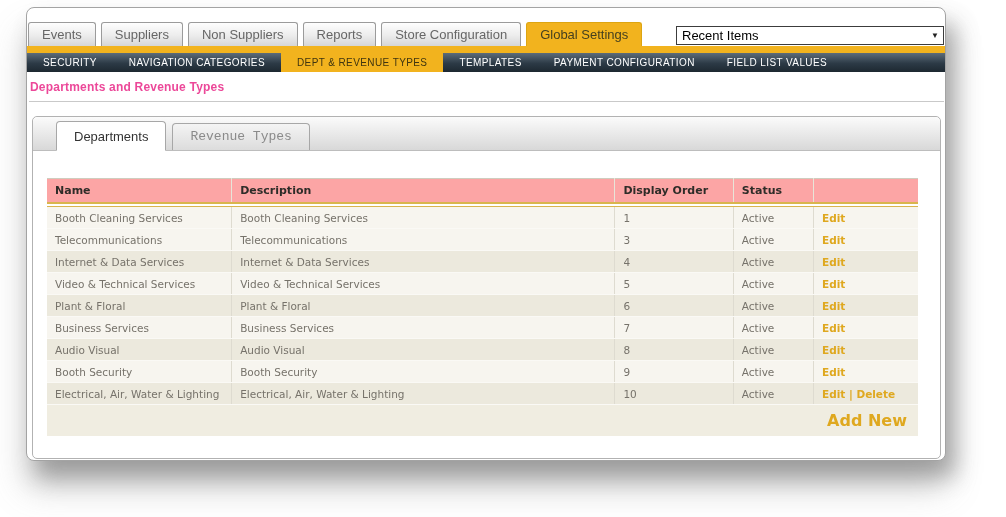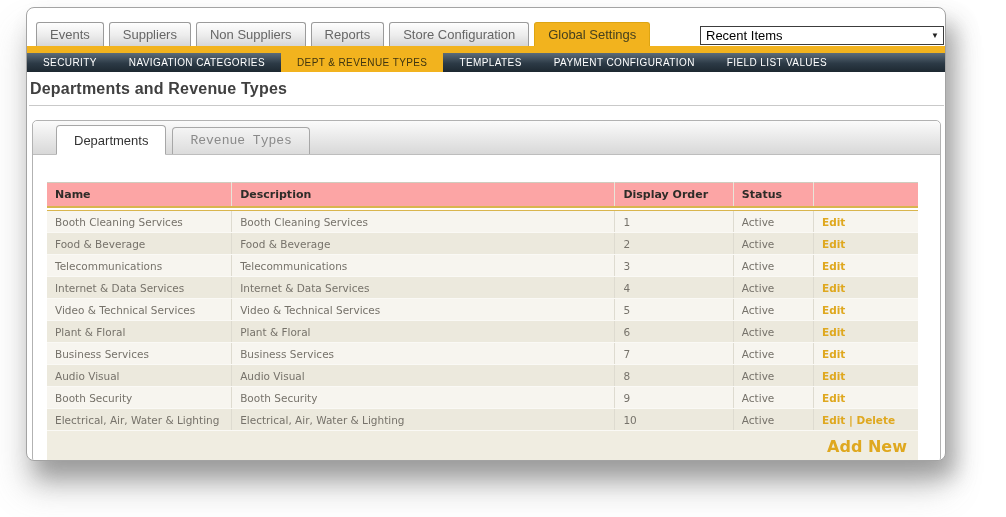--- a/index.html
+++ b/index.html
@@ -11,54 +11,54 @@
   }
   .window {
     position:absolute; left:26px; top:7px; width:918px; height:452px;
     background:#fff;
     border:1px solid #a3a3a3;
     border-radius:8px;
     box-shadow: 10px 16px 22px rgba(90,90,90,0.45), 0 26px 34px rgba(120,120,120,0.35);
     overflow:hidden;
   }
   
-  .tabs-row { position:relative; height:24px; margin-top:14px; padding-left:9px; white-space:nowrap; }
+  .tabs-row { position:relative; height:24px; margin-top:14px; padding-left:1px; white-space:nowrap; }
   .tab {
     display:inline-block; box-sizing:border-box; height:24px; line-height:23px;
     padding:0 13px; margin-right:5px; vertical-align:bottom;
     background:linear-gradient(#fefefe,#ececec 55%,#d6d6d6);
     border:1px solid #9b9b9b; border-bottom:none;
     border-radius:3px 3px 0 0;
     font-size:13px; color:#666; cursor:pointer;
   }
   .tab.active {
     background:#F2B31E; border-color:#dda512; color:#45401f;
   }
   .recent-select {
-    position:absolute; right:1px; top:4px; width:244px; height:19px; box-sizing:border-box;
+    position:absolute; right:1px; top:4px; width:268px; height:19px; box-sizing:border-box;
     border:1px solid #3c3c3c; background:#fff; color:#000;
     font-size:13px; line-height:17px; padding:0 16px 0 5px; cursor:pointer;
   }
   .recent-select .arrow {
     position:absolute; right:4px; top:4px; font-size:8px; color:#222; line-height:10px;
   }
   
   .gold-strip { height:7px; background:#F2B31E; }
   .dark-nav {
     height:19px; display:flex; align-items:stretch;
     background:linear-gradient(#5d6c79, #2c3a46 55%, #1d2831);
   }
   .nav-item {
     padding:0 16px; line-height:19px; color:#fff;
     font-size:10px; letter-spacing:0.4px; cursor:pointer; white-space:nowrap;
   }
   .nav-item.active { background:#F2B31E; color:#3f3510; }
   
   .page-head { padding:8px 1px 0 2px; }
-  .page-title { font-size:16px; font-weight:bold; color:#404040; margin:0 0 0 1px; letter-spacing:0.2px; }
+  .page-title { font-size:12px; font-weight:bold; color:#ec4899; margin:0 0 0 1px; letter-spacing:0.2px; }
   .title-rule { border:none; border-top:1px solid #c9c9c9; margin:7px 0 0 0; }
   
   .panel {
     box-sizing:border-box; margin:14px 4px 0 5px; height:343px;
     border:1px solid #b2b2b2; border-radius:5px; background:#fff;
   }
   .panel-header {
     box-sizing:border-box; height:34px;
     background:linear-gradient(#fbfbfb,#e6e6e6 60%,#d8d8d8);
     border-bottom:1px solid #bdbdbd; border-radius:5px 5px 0 0;
@@ -162,27 +162,20 @@
             </tr>
           </thead>
         <tbody id="table-body">
             <tr class="row-odd">
               <td>Booth Cleaning Services</td>
               <td>Booth Cleaning Services</td>
               <td>1</td>
               <td>Active</td>
               <td><a class="action-link">Edit</a></td>
             </tr>
-            <tr class="row-even">
-              <td>Food &amp; Beverage</td>
-              <td>Food &amp; Beverage</td>
-              <td>2</td>
-              <td>Active</td>
-              <td><a class="action-link">Edit</a></td>
-            </tr>
             <tr class="row-odd">
               <td>Telecommunications</td>
               <td>Telecommunications</td>
               <td>3</td>
               <td>Active</td>
               <td><a class="action-link">Edit</a></td>
             </tr>
             <tr class="row-even">
               <td>Internet &amp; Data Services</td>
               <td>Internet &amp; Data Services</td>

